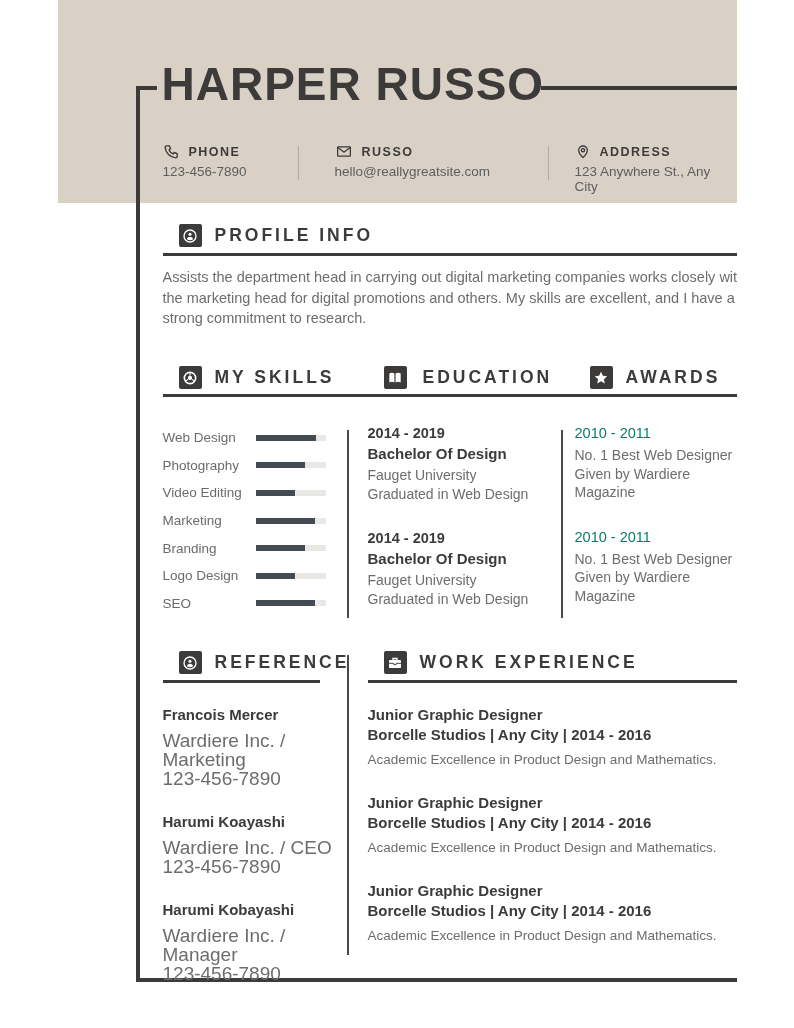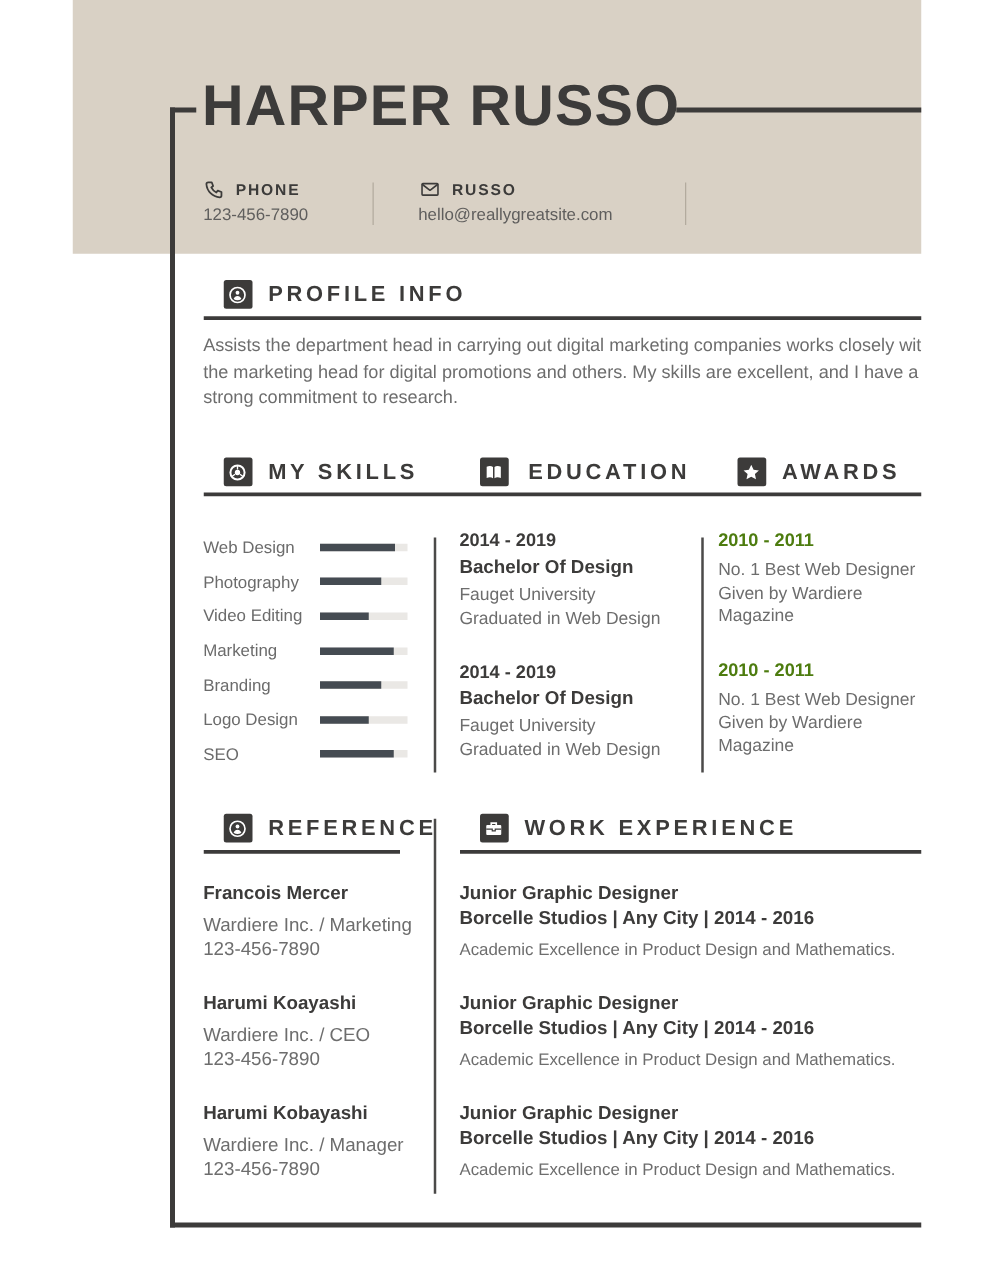--- a/index.html
+++ b/index.html
@@ -73,33 +73,33 @@
   #education-list { position:absolute; left:310px; top:423px; width:185px; }
   .edu-item { margin-bottom:24px; }
   .edu-years  { font-size:14.5px; line-height:20px; font-weight:bold; color:#3c3b3a; }
   .edu-degree { font-size:15px;  line-height:21px; font-weight:bold; color:#3c3b3a; }
   .edu-school, .edu-detail { font-size:14px; line-height:19px; color:#6d6d6d; }
   .edu-school { margin-top:2px; }
 
   
   #awards-list { position:absolute; left:517px; top:423px; width:160px; }
   .award-item { margin-bottom:25px; }
-  .award-years { font-size:14.5px; line-height:20px; font-weight:bold; color:#4d7c0f; margin-bottom:3px; }
+  .award-years { font-size:14.5px; line-height:20px; font-weight:normal; color:#0f766e; margin-bottom:3px; }
   .award-line  { font-size:14px; line-height:18.5px; color:#6d6d6d; }
 
   
   #reference-head  { left:105px; top:651px; }
   #experience-head { left:310px; top:651px; }
   #reference-rule  { left:105px; top:680px; width:157px; }
   #experience-rule { left:310px; top:680px; width:378px; }
 
   #reference-list { position:absolute; left:105px; top:705px; width:180px; }
   .ref-item { margin-bottom:24px; }
   .ref-name  { font-size:15px; line-height:20px; font-weight:bold; color:#3c3b3a; margin-bottom:6px; }
-  .ref-role, .ref-phone { font-size:15px; line-height:19px; color:#6d6d6d; }
+  .ref-role, .ref-phone { font-size:19px; line-height:19px; color:#6d6d6d; }
 
   #experience-list { position:absolute; left:310px; top:705px; width:385px; }
   .exp-item { margin-bottom:24px; }
   .exp-title { font-size:15px; line-height:20px; font-weight:bold; color:#3c3b3a; }
   .exp-meta  { font-size:15px; line-height:20px; font-weight:bold; color:#3c3b3a; }
   .exp-desc  { font-size:13.5px; line-height:19px; color:#6d6d6d; margin-top:5px; }
 </style>
 </head>
 <body>
 
@@ -135,20 +135,32 @@
             <path d="M3.5 6.5 12 13l8.5-6.5"></path>
           </svg>
       </span>
       <span>RUSSO</span>
     </div>
     <div class="contact-value">hello@reallygreatsite.com</div>
   </div>
 
   <div class="contact-vdiv" id="cdiv2"></div>
 
+  <div class="contact" id="contact-address">
+    <div class="contact-label">
+      <span>
+        <svg width="16" height="17" viewBox="0 0 24 24" fill="none" stroke="#3c3b3a" stroke-width="2" stroke-linecap="round" stroke-linejoin="round">
+            <path d="M12 21s-6.5-5.6-6.5-10.7a6.5 6.5 0 0 1 13 0C18.5 15.4 12 21 12 21z"></path>
+            <circle cx="12" cy="10" r="2.4"></circle>
+          </svg>
+      </span>
+      <span>ADDRESS</span>
+    </div>
+    <div class="contact-value">123 Anywhere St., Any City</div>
+  </div>
 
   <div class="sec-head" id="profile-head">
     <span class="icon-box">
       <svg width="16" height="16" viewBox="0 0 24 24">
           <circle cx="12" cy="12" r="9" fill="none" stroke="#fff" stroke-width="2"></circle>
           <circle cx="12" cy="9.3" r="2.3" fill="#fff"></circle>
           <path d="M7.3 16.8c.9-2.6 2.7-3.7 4.7-3.7s3.8 1.1 4.7 3.7a9 9 0 0 1-9.4 0z" fill="#fff"></path>
         </svg>
     </span>
     <span class="sec-title">PROFILE INFO</span>

